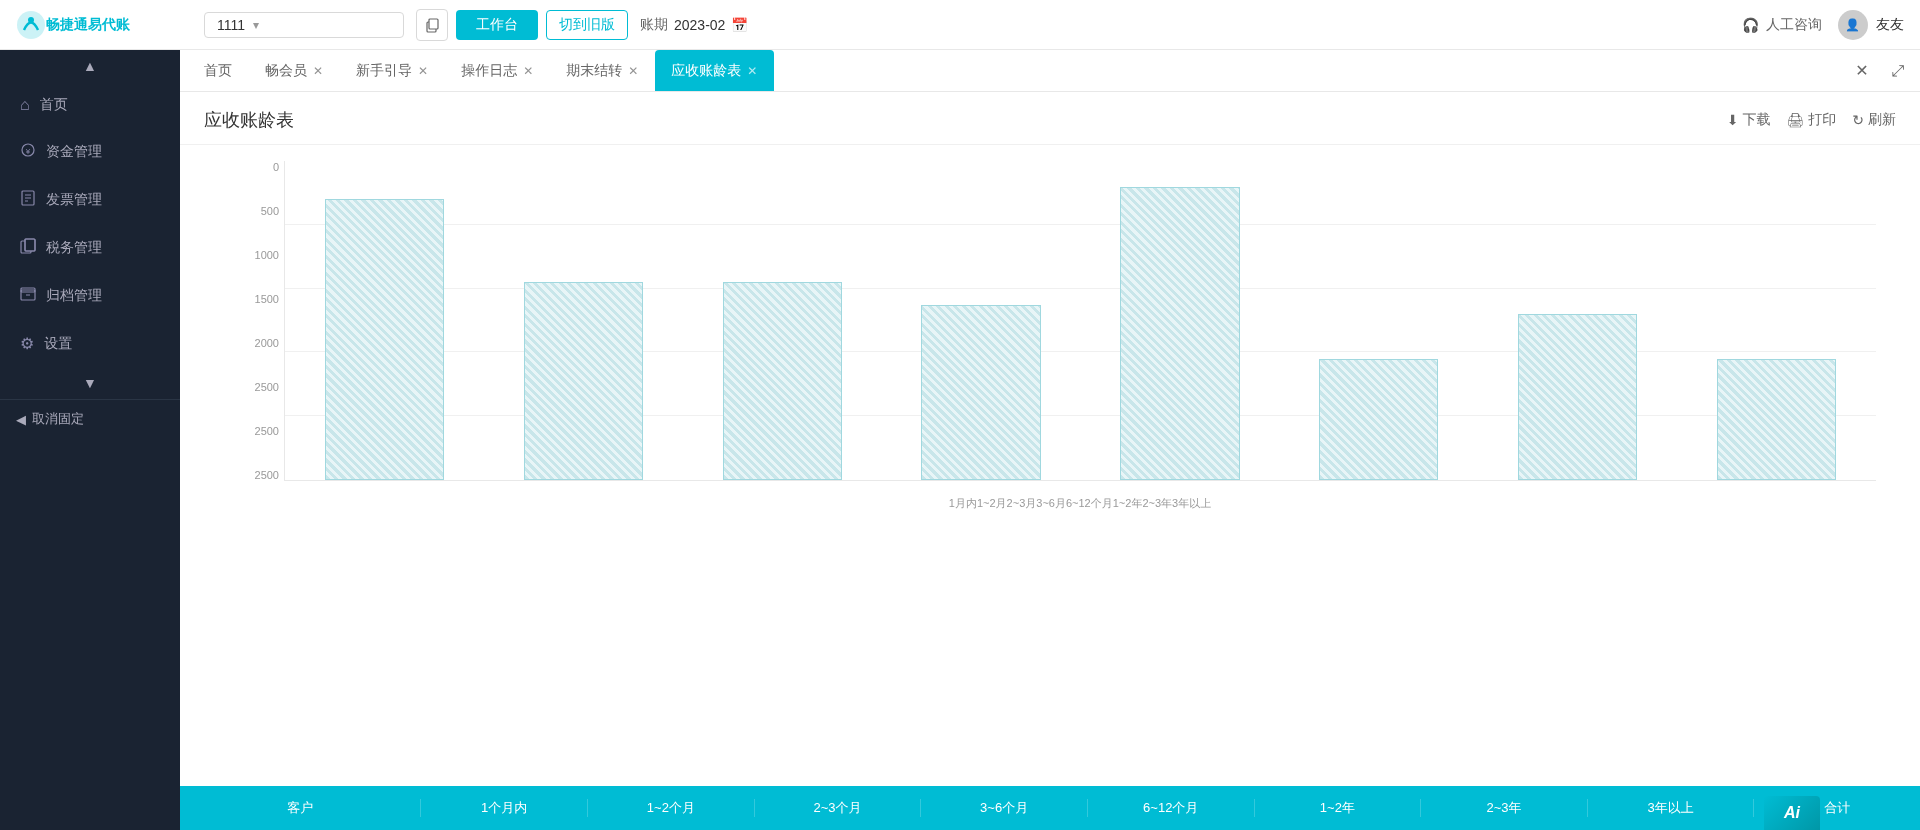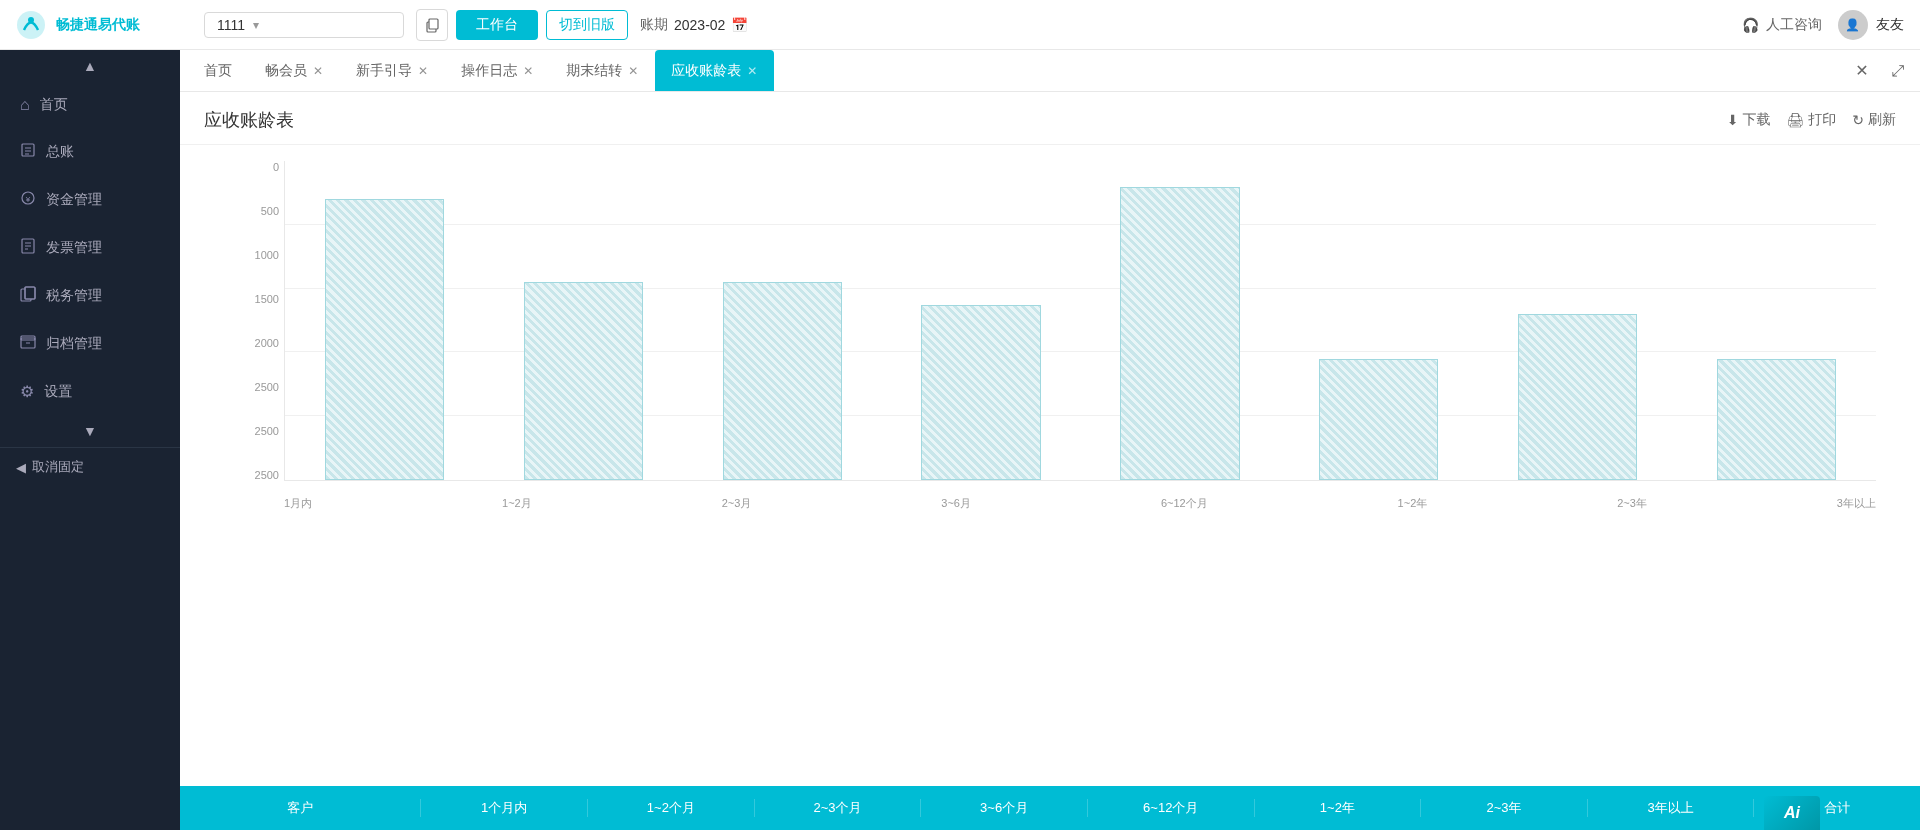--- a/index.html
+++ b/index.html
@@ -12,21 +12,21 @@
       display: flex;
       align-items: center;
       padding: 0 16px;
       border-bottom: 1px solid #e8e8e8;
       flex-shrink: 0;
     }
     .logo-area {
       width: 180px;
       display: flex;
       align-items: center;
-      gap: 10px;
+      gap: 0;
       flex-shrink: 0;
     }
     .logo-icon {
       width: 30px;
       height: 30px;
     }
     .logo-text {
       color: #00bcd4;
       font-size: 14px;
       font-weight: bold;
@@ -332,21 +332,21 @@
       border: 1px solid #a0d8df;
       width: 40px;
     }
 
     .x-labels {
       position: absolute;
       left: 80px;
       right: 20px;
       bottom: 10px;
       display: flex;
-      justify-content: space-between;
+      justify-content: center;
     }
     .x-label {
       font-size: 11px;
       color: #999;
       text-align: center;
     }
 
     
     .table-header-bar {
       background: #00bcd4;
@@ -433,31 +433,20 @@
 </div>
 
 <div class="main-layout">
 
   <div class="sidebar">
     <div class="sidebar-scroll-up">▲</div>
 
     <div class="sidebar-item">
       <span class="sidebar-icon">⌂</span>
       <span>首页</span>
-    </div>
-    <div class="sidebar-item">
-      <span class="sidebar-icon">
-        <svg width="16" height="16" viewBox="0 0 16 16" fill="none">
-          <rect x="2" y="2" width="12" height="12" rx="1" stroke="#88a" stroke-width="1.2"></rect>
-          <line x1="5" y1="6" x2="11" y2="6" stroke="#88a" stroke-width="1"></line>
-          <line x1="5" y1="9" x2="11" y2="9" stroke="#88a" stroke-width="1"></line>
-          <line x1="5" y1="12" x2="9" y2="12" stroke="#88a" stroke-width="1"></line>
-        </svg>
-      </span>
-      <span>总账</span>
     </div>
     <div class="sidebar-item">
       <span class="sidebar-icon">
         <svg width="16" height="16" viewBox="0 0 16 16" fill="none">
           <circle cx="8" cy="8" r="6" stroke="#88a" stroke-width="1.2"></circle>
           <text x="8" y="12" text-anchor="middle" font-size="8" fill="#88a">¥</text>
         </svg>
       </span>
       <span>资金管理</span>
     </div>

